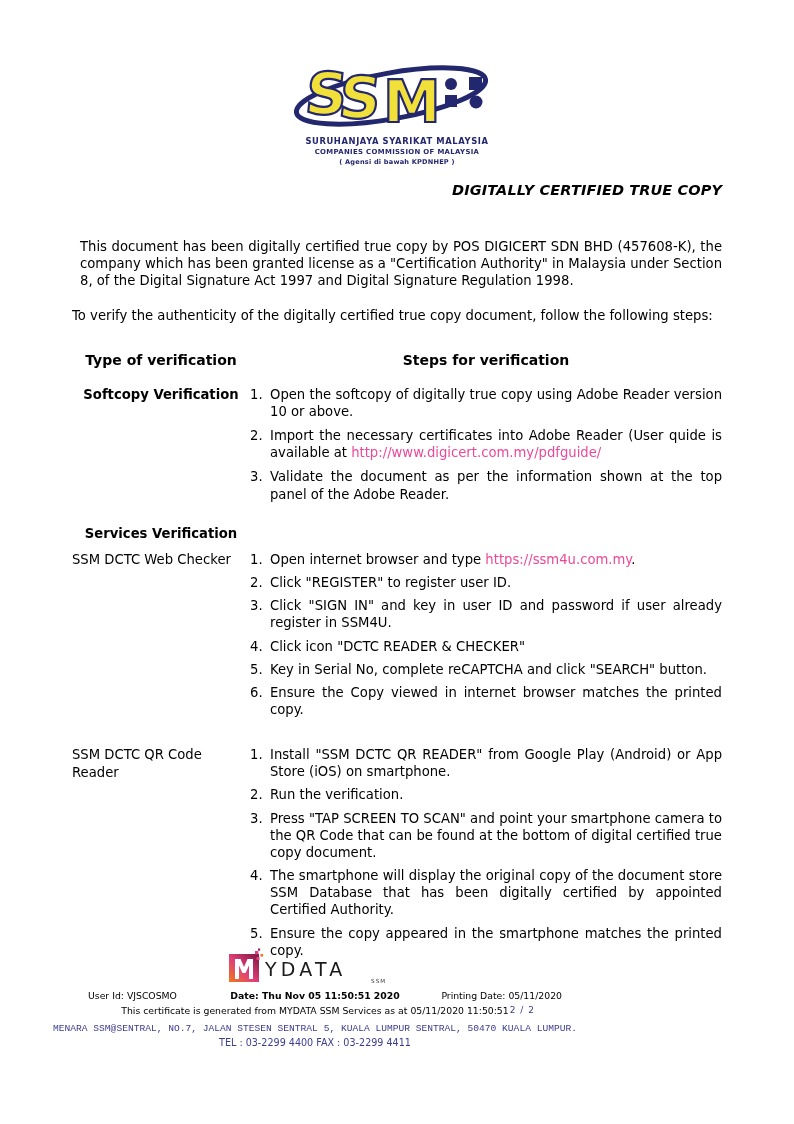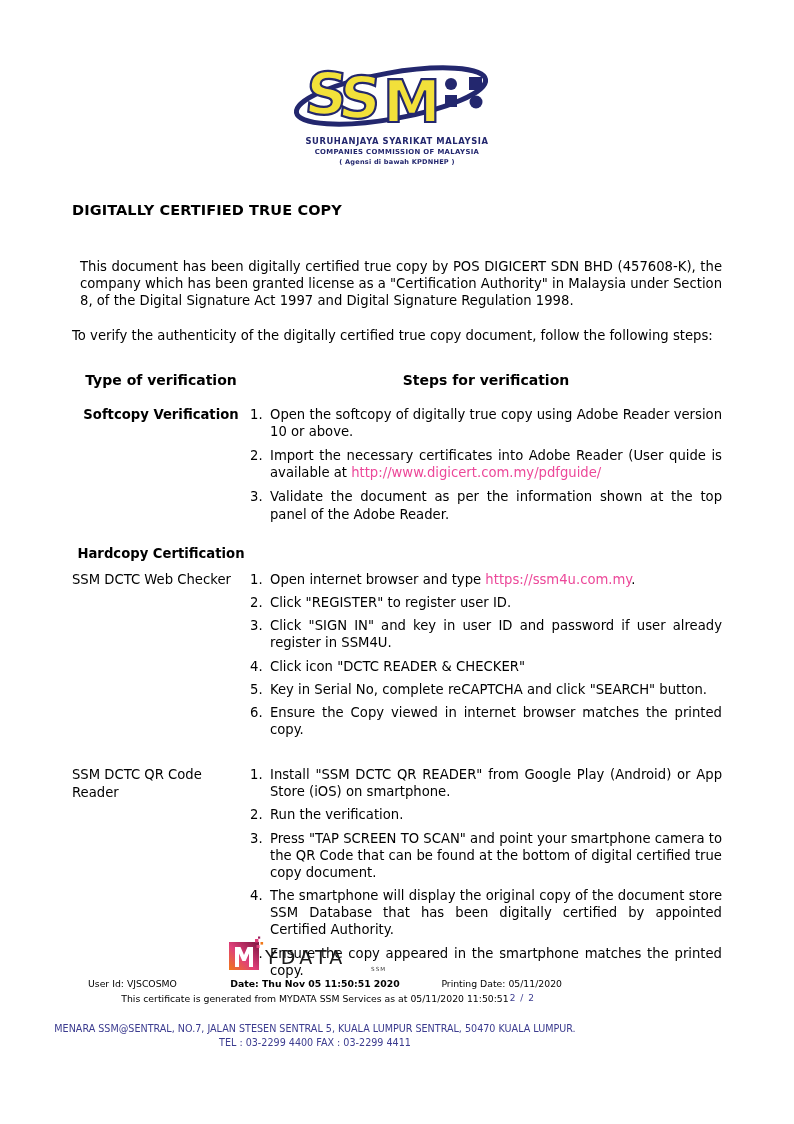--- a/index.html
+++ b/index.html
@@ -50,25 +50,26 @@
   .logo-line3 {
     font-weight: bold;
     font-size: 6.6px;
     letter-spacing: 0.2px;
     color: #23276e;
     margin-top: 2px;
   }
 
   
   .doc-title {
-    text-align: left;
+    text-align: right;
     font-weight: bold;
     font-size: 14.5px;
     letter-spacing: 0.1px;
-    margin-top: 36px;
+    margin-top: 16px;
+    font-style: italic;
   }
 
   
   .para {
     font-size: 13.2px;
     line-height: 1.30;
     text-align: justify;
     text-justify: inter-word;
     margin-top: 0;
   }
@@ -174,21 +175,21 @@
   }
   .f-gen  { position: absolute; left: 0; right: 0; top: 0; text-align: center; }
   .f-page { position: absolute; right: 95px; top: 0; color: #3b3b8f; font-size: 9px; letter-spacing: 1px; }
 
   .f-addr1, .f-addr2 {
     text-align: center;
     color: #3b3b8f;
     font-size: 9.6px;
     line-height: 1.45;
   }
-  .f-addr1 { margin-top: 14px; }
+  .f-addr1 { margin-top: 2px; font-family: Liberation Mono, monospace; }
 </style>
 </head>
 <body>
 
 <div class="page">
 
   <div class="logo-block">
     <div class="ssm-mark">
       <svg viewBox="0 0 220 72" xmlns="http://www.w3.org/2000/svg">
 
@@ -253,21 +254,21 @@
           </ol>
         </td>
       </tr>
       <tr>
           <td class="row-gap-lg"></td>
           <td class="row-gap-lg"></td>
         </tr>
 
       <tr>
         <td class="col-label">
-          <div class="lbl-bold">Hardcopy Certification</div>
+          <div class="lbl-bold">Services Verification</div>
         </td>
         <td class="col-steps"></td>
       </tr>
       <tr>
           <td class="row-gap-xs"></td>
           <td class="row-gap-xs"></td>
         </tr>
 
       <tr>
         <td class="col-label">

